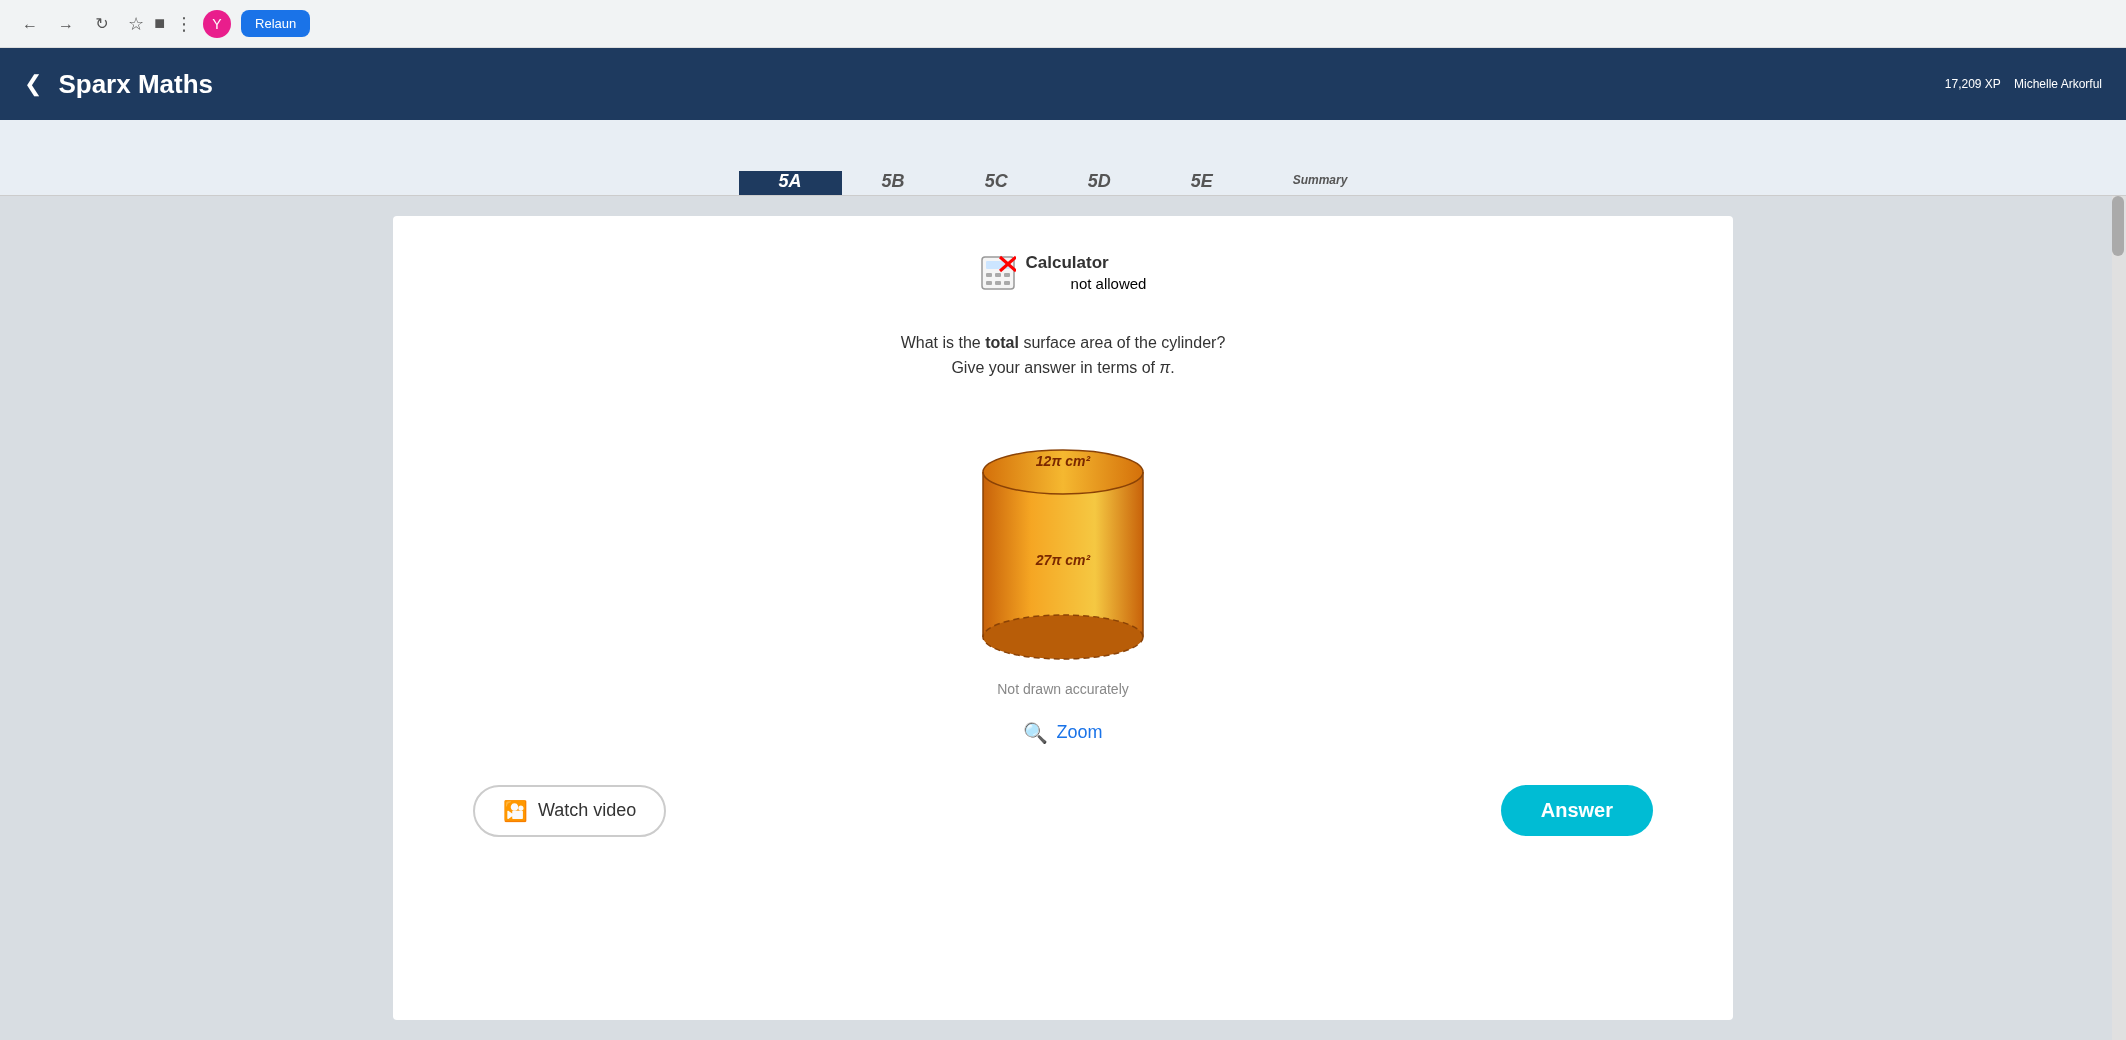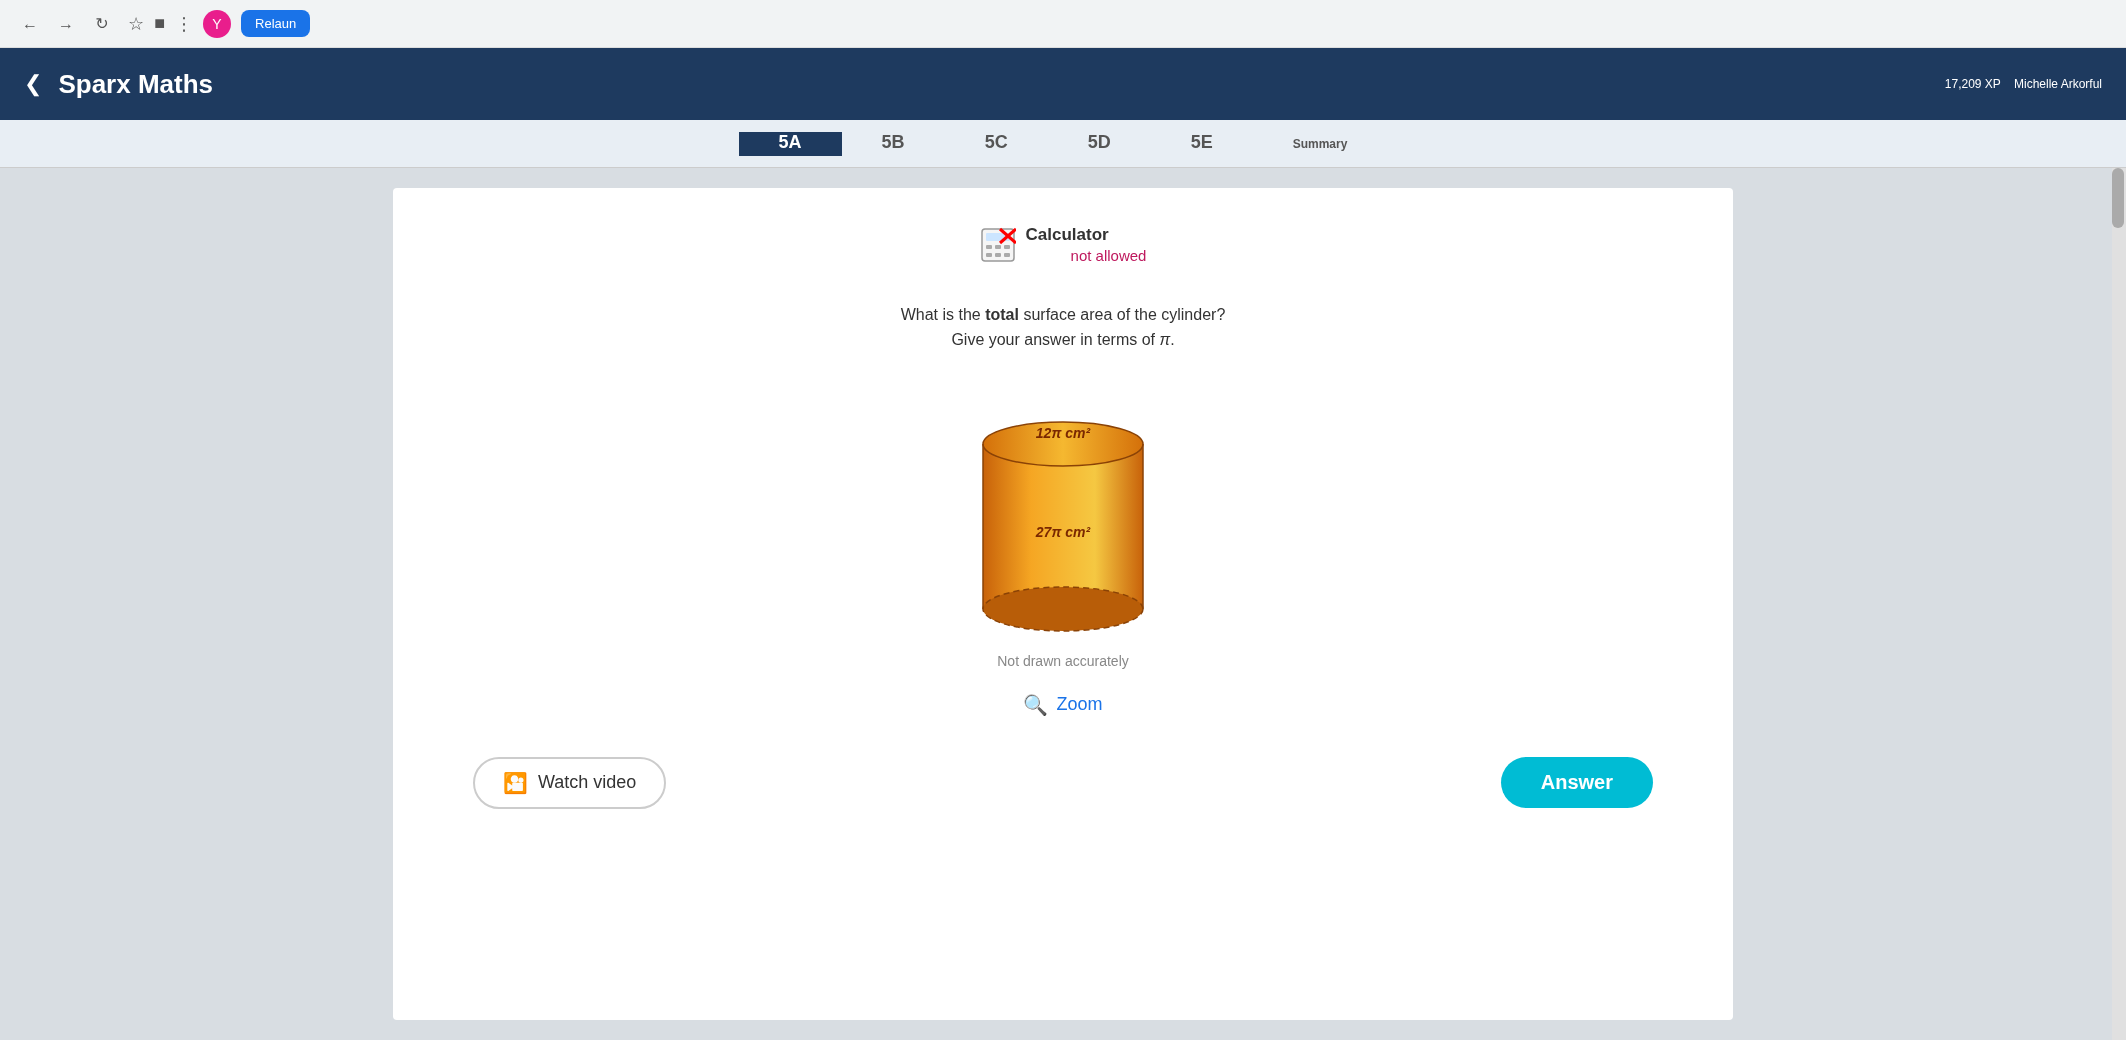--- a/index.html
+++ b/index.html
@@ -60,23 +60,24 @@
     .header-left { display: flex; align-items: center; gap: 16px; }
     .back-btn { color: white; font-size: 22px; background: none; border: none; cursor: pointer; }
     .app-title { color: white; font-size: 26px; font-weight: bold; }
     .header-right { color: white; font-size: 12px; }
 
     
     .tab-bar {
       background: #e8eef4;
       display: flex;
       justify-content: center;
-      align-items: center;
-      height: 48px;
+      align-items: flex-end;
+      height: 76px;
       border-bottom: 1px solid #ccc;
+      font-style: italic;
     }
     .tab {
       padding: 0 40px;
       display: flex;
       align-items: center;
       font-size: 18px;
       font-weight: 600;
       color: #555;
       cursor: pointer;
       border-bottom: 3px solid transparent;
@@ -121,21 +122,21 @@
       font-size: 16px;
       color: #333;
     }
     .calc-icon {
       position: relative;
       width: 36px;
       height: 36px;
     }
     .calc-icon svg { width: 36px; height: 36px; }
     .calc-text { line-height: 1.3; }
-    .not-allowed { color: #be185d; font-size: 15px; margin-left: 45px; }
+    .not-allowed { color: #000000; font-size: 15px; margin-left: 45px; }
 
     
     .question-text {
       text-align: center;
       font-size: 22px;
       color: #222;
       margin-bottom: 28px;
       line-height: 1.6;
     }
     .question-text sup { font-size: 14px; }

